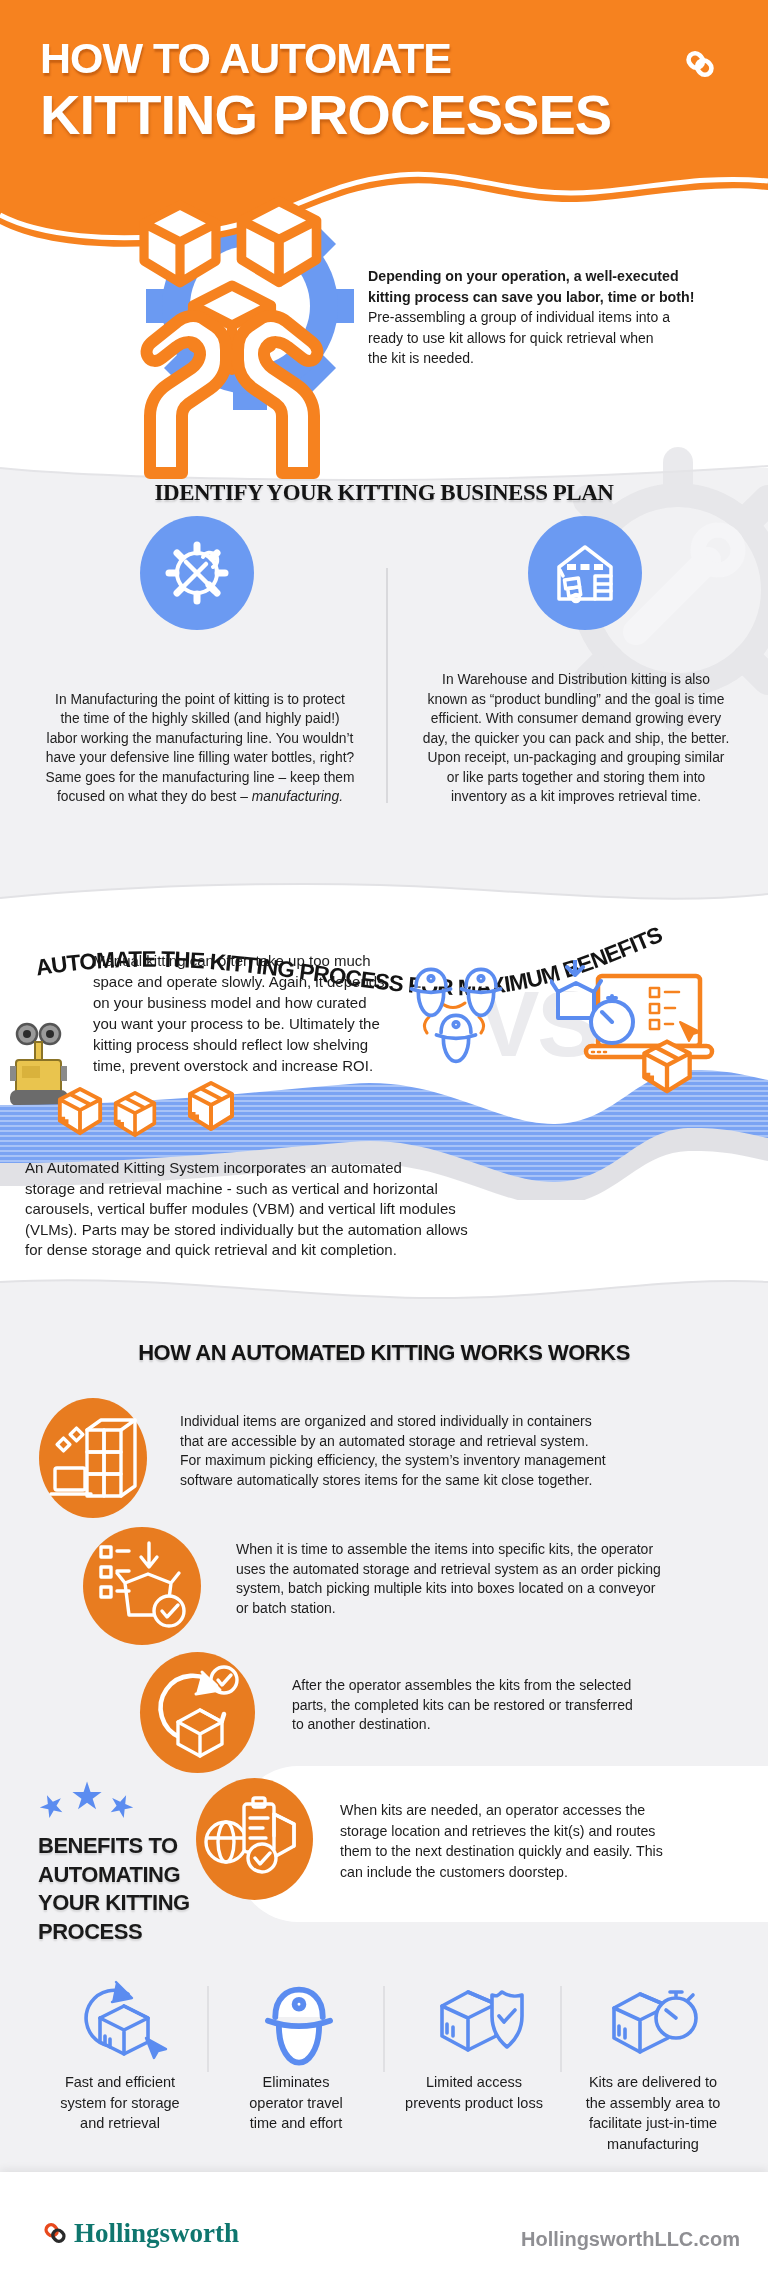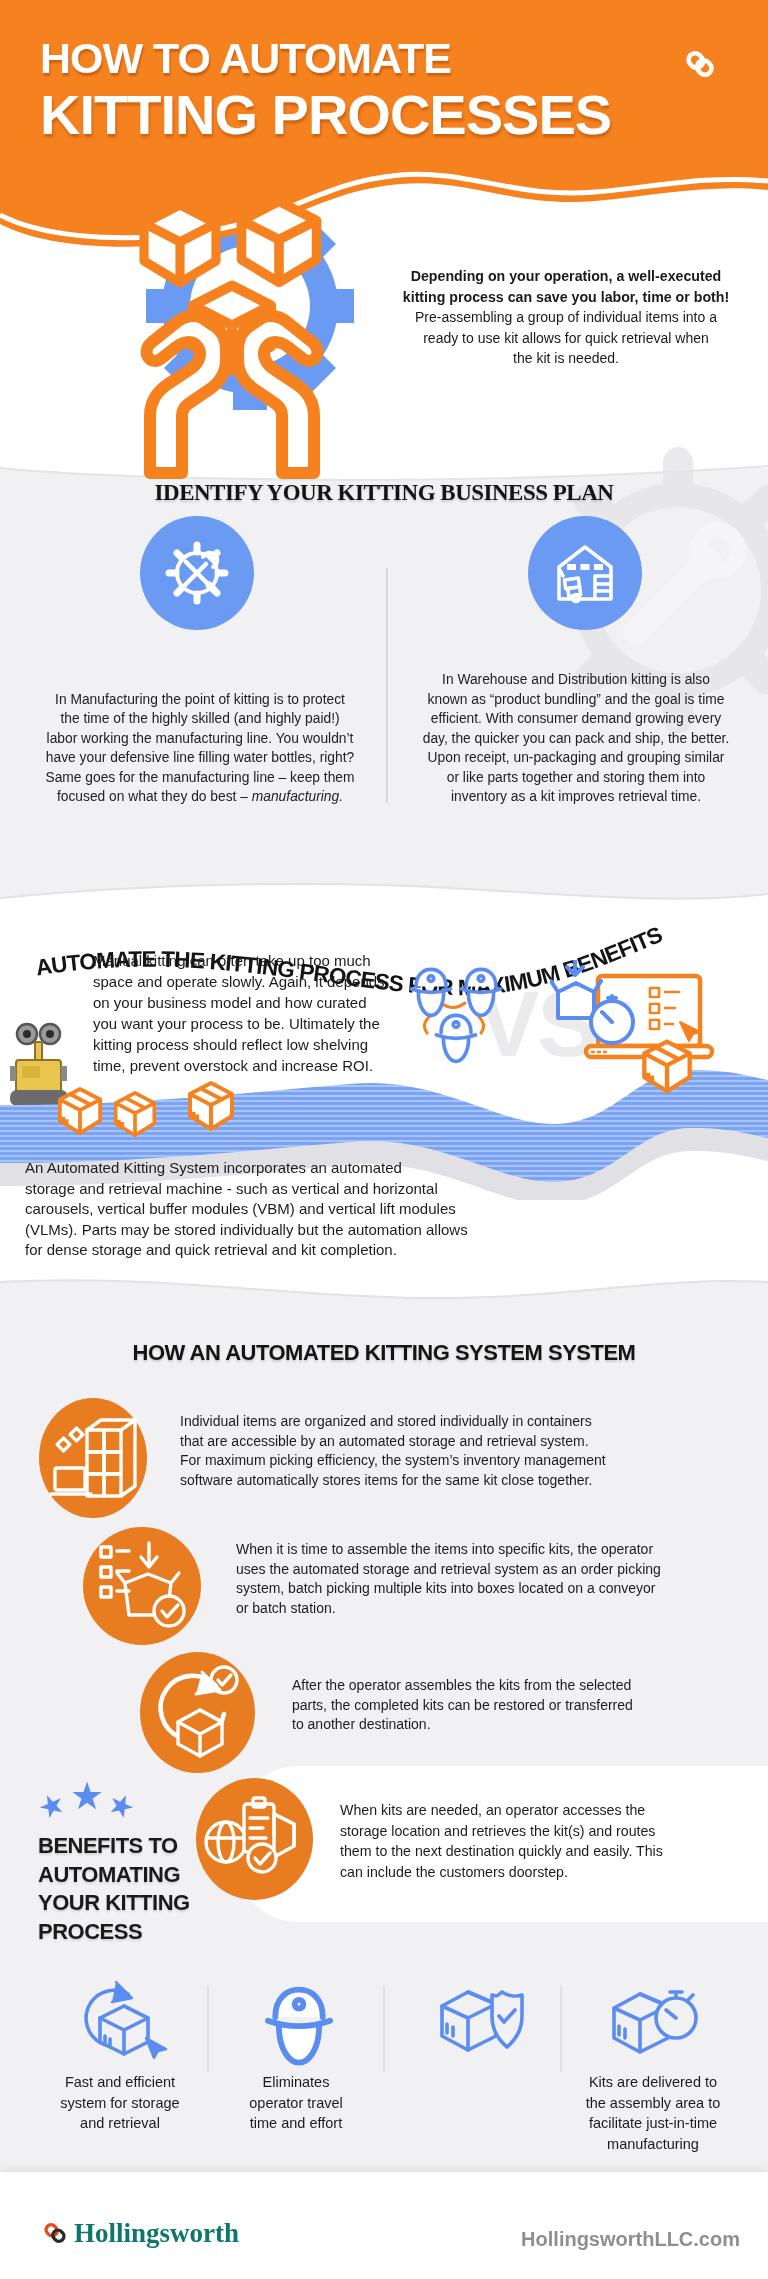--- a/index.html
+++ b/index.html
@@ -8,21 +8,21 @@
   .abs{position:absolute;}
   .pre{white-space:pre-line;}
   .bg-gray{background:#F1F1F3;}
   h1,h2,p{margin:0;}
   .title1{left:40px;top:34px;font-size:43px;font-weight:bold;color:#fff;letter-spacing:-1px;
           text-shadow:1px 3px 2px rgba(150,60,0,.45);z-index:4;}
   .title2{left:40px;top:82px;font-size:56px;font-weight:bold;color:#fff;letter-spacing:-1px;
           text-shadow:1px 3px 3px rgba(150,60,0,.45);z-index:4;}
   .sec-head{left:0;top:0;width:768px;text-align:center;font-size:23px;font-weight:bold;
             letter-spacing:-.5px;color:#141414;text-shadow:0 2px 2px rgba(0,0,0,.15);}
-  .intro{left:368px;top:266px;width:396px;font-size:14px;line-height:20.5px;z-index:5;text-align:center;}
+  .intro{left:368px;top:266px;width:396px;font-size:14px;line-height:20.5px;z-index:5;}
   .intro b{font-size:14.2px;}
   .col-title{font-size:16.5px;font-weight:bold;text-align:center;text-shadow:0 1px 1px rgba(0,0,0,.12);}
   .col-body{font-size:13.8px;line-height:19.5px;text-align:center;color:#222;}
   .step-text{font-size:14px;line-height:19.5px;color:#1c1c1c;}
   .blue-circle{border-radius:50%;background:#6B9AF2;}
   .orange-circle{border-radius:50%;background:#E87C20;}
   .vdiv{width:2px;background:#D9D9DC;}
   .vs{font-size:92px;font-weight:bold;color:#EBEBEE;letter-spacing:-2px;}
   .star{color:#5B8CF0;display:inline-block;}
   .ben-head{font-size:22px;font-weight:bold;line-height:28.5px;letter-spacing:-.5px;
@@ -285,21 +285,21 @@
     <use href="#obox" x="186" y="70" width="50" height="55"></use>
     <use href="#obox" x="640" y="28" width="54" height="60"></use>
   </svg>
 
   <p class="abs step-text pre" style="left:25px;top:1158px;width:540px;font-size:15px;line-height:20.5px;">An Automated Kitting System incorporates an automated
 storage and retrieval machine - such as vertical and horizontal
 carousels, vertical buffer modules (VBM) and vertical lift modules
 (VLMs). Parts may be stored individually but the automation allows
 for dense storage and quick retrieval and kit completion.</p>
 
-  <h2 class="abs sec-head" style="top:1340px;font-size:22px;">HOW AN AUTOMATED KITTING SYSTEM SYSTEM</h2>
+  <h2 class="abs sec-head" style="top:1340px;font-size:22px;">HOW AN AUTOMATED KITTING WORKS WORKS</h2>
 
   <div class="abs" style="left:236px;top:1766px;width:532px;height:156px;background:#fff;border-radius:62px 0 0 62px;"></div>
 
   <div class="abs orange-circle" style="left:39px;top:1398px;width:108px;height:120px;">
     <svg width="108" height="120" viewBox="0 0 108 120">
       <g stroke="#fff" fill="none" stroke-width="3.4" stroke-linejoin="round" stroke-linecap="round">
         <path d="M48,32 L62,22 L96,22 L82,32"></path>
         <rect x="48" y="32" width="17" height="22"></rect>
           <rect x="65" y="32" width="17" height="22"></rect>
         <rect x="48" y="54" width="17" height="22"></rect>
@@ -426,20 +426,22 @@
       <path d="M72,40 L62,32"></path>
     </g>
   </svg>
 
   <div class="abs ben-label pre" style="left:30px;top:2072px;width:180px;">Fast and efficient
 system for storage
 and retrieval</div>
   <div class="abs ben-label pre" style="left:206px;top:2072px;width:180px;">Eliminates
 operator travel
 time and effort</div>
+  <div class="abs ben-label pre" style="left:378px;top:2072px;width:192px;">Limited access
+prevents product loss</div>
   <div class="abs ben-label pre" style="left:557px;top:2072px;width:192px;">Kits are delivered to
 the assembly area to
 facilitate just-in-time
 manufacturing</div>
 
   <div class="abs footer"></div>
   <svg class="abs" style="left:40px;top:2218px;" width="30" height="30" viewBox="-15 -15 30 30">
     <g fill="none" stroke-width="3.4">
       <rect x="-10" y="-4.5" width="11.5" height="10" rx="5" transform="rotate(45)" stroke="#E8491D"></rect>
       <rect x="-1.5" y="-5.5" width="11.5" height="10" rx="5" transform="rotate(45)" stroke="#2b2b2b"></rect>

